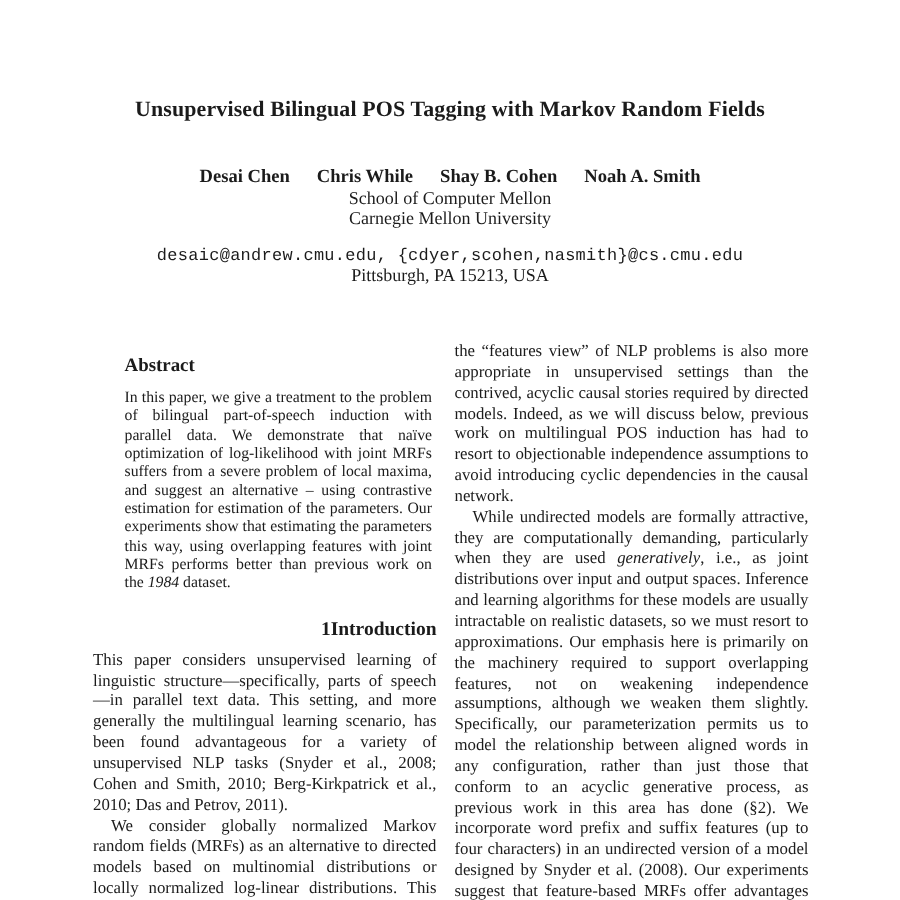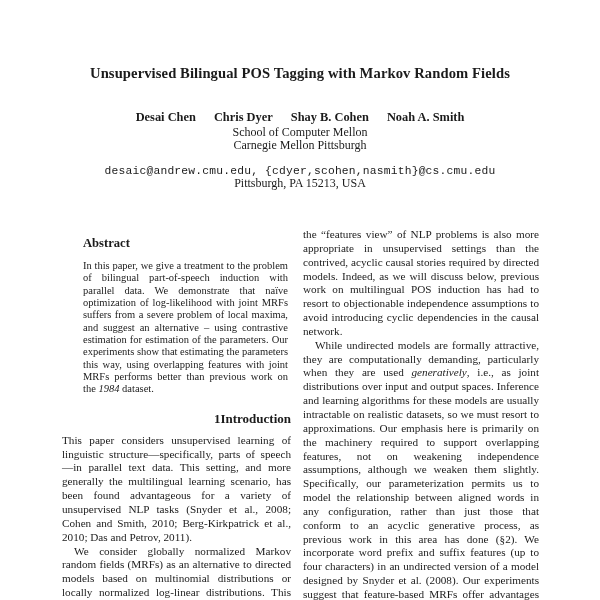--- a/index.html
+++ b/index.html
@@ -88,25 +88,25 @@
   .ital { font-style: italic; }
 </style>
 </head>
 <body>
 
 <div class="page">
 
   <div class="center-line paper-title">Unsupervised Bilingual POS Tagging with Markov Random Fields</div>
 
   <div class="center-line author-line">
-    <span class="author-name">Desai Chen</span><span class="author-name">Chris Dyer</span><span class="author-name">Shay B. Cohen</span><span class="author-name">Noah A. Smith</span>
+    <span class="author-name">Desai Chen</span><span class="author-name">Chris While</span><span class="author-name">Shay B. Cohen</span><span class="author-name">Noah A. Smith</span>
   </div>
 
   <div class="center-line affil-1">School of Computer Mellon</div>
-  <div class="center-line affil-2">Carnegie Mellon Pittsburgh</div>
+  <div class="center-line affil-2">Carnegie Mellon University</div>
   <div class="center-line affil-3">Pittsburgh, PA 15213, USA</div>
 
   <div class="center-line email-line">desaic@andrew.cmu.edu, {cdyer,scohen,nasmith}@cs.cmu.edu</div>
 
   <div class="col col-left">
 
     <div class="abstract-heading">Abstract</div>
 
     <p class="abstract-body"><span>In this paper, we give a treatment to the problem of bilingual part-of-speech induction with parallel data. We demonstrate that naïve optimization of log-likelihood with joint MRFs suffers from a severe problem of local maxima, and suggest an alternative – using contrastive estimation for estimation of the parameters. Our experiments show that estimating the parameters this way, using overlapping features with joint MRFs performs better than previous work on the </span><span class="ital">1984</span><span> dataset.</span></p>
 

